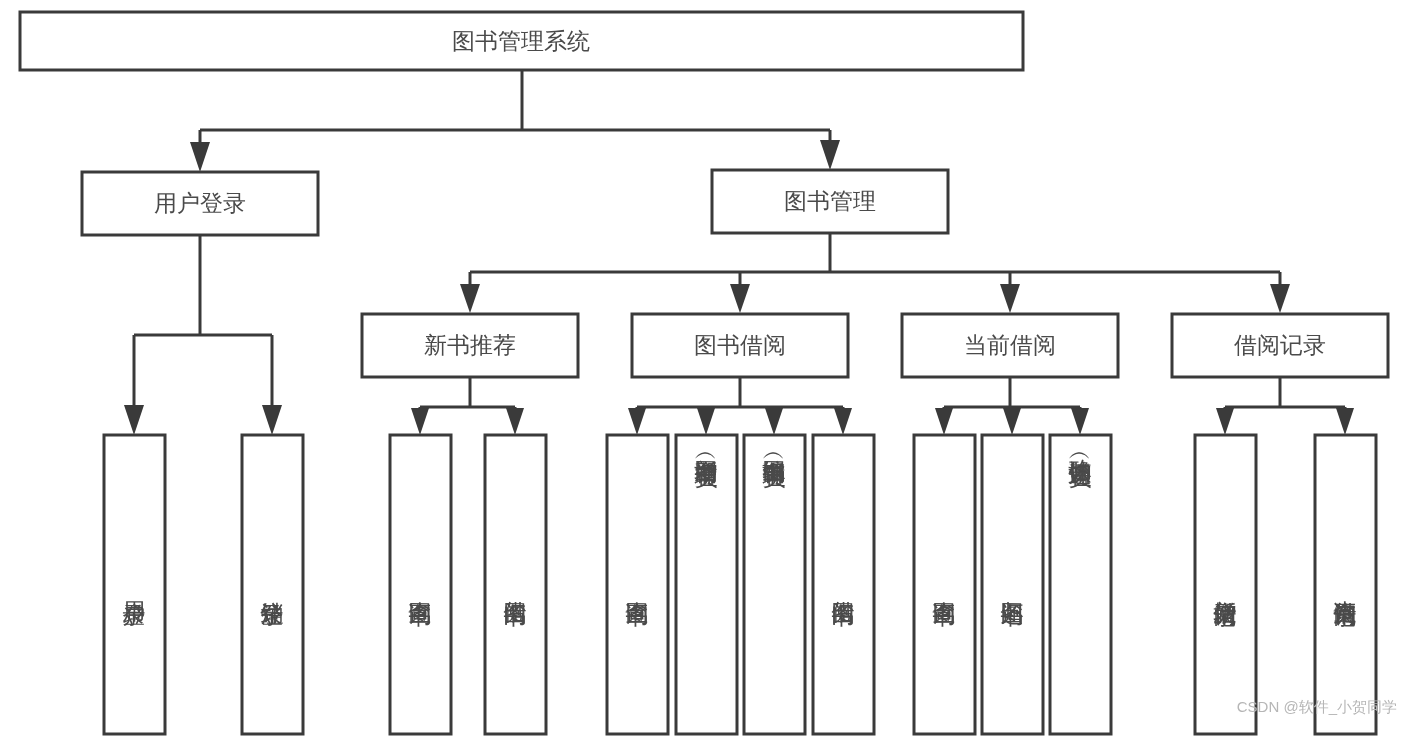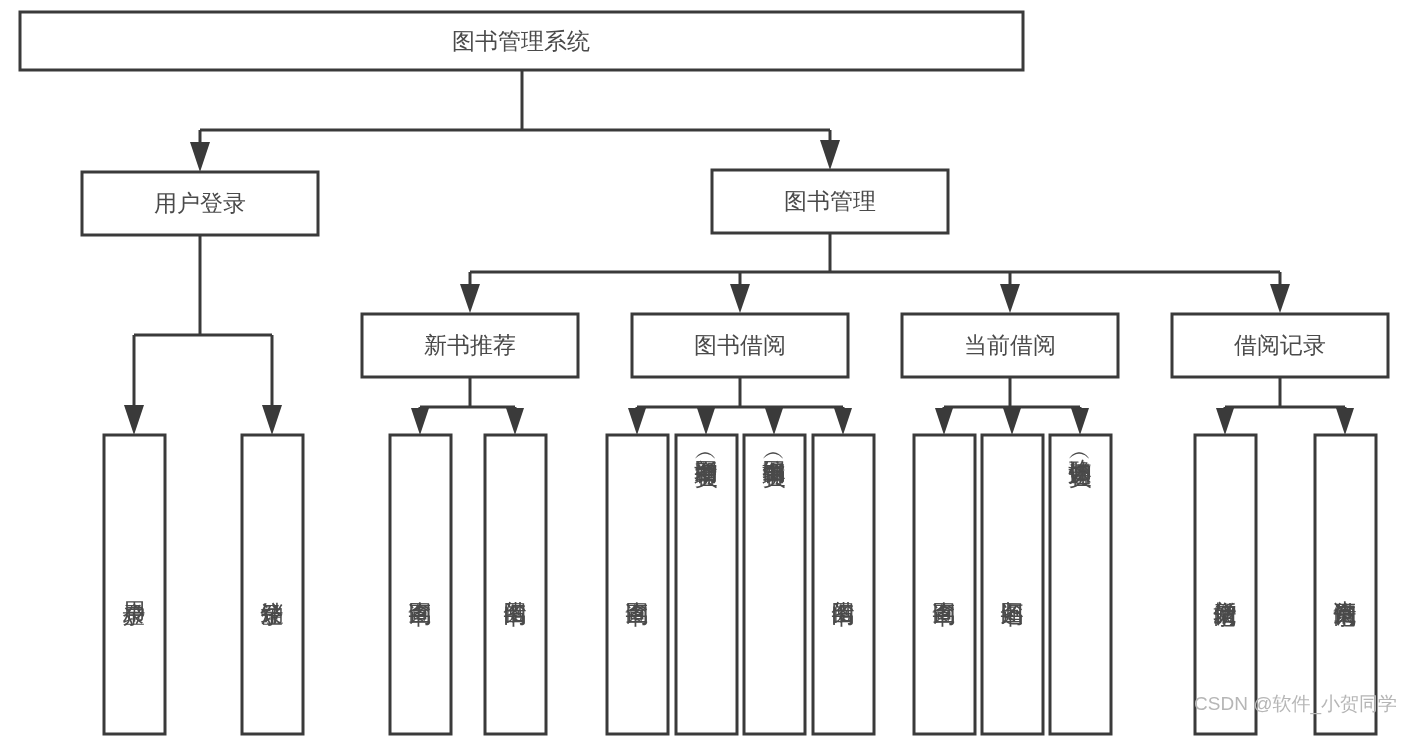--- a/index.html
+++ b/index.html
@@ -69,21 +69,21 @@
     writing-mode: vertical-rl;
     text-orientation: upright;
     white-space: nowrap;
     letter-spacing: 1px;
   }
   .watermark {
     position: absolute;
     right: 8px;
     bottom: 6px;
     font-family: "Liberation Sans", "DejaVu Sans", sans-serif;
-    font-size: 19px;
+    font-size: 15px;
     color: #b6b6b6;
     white-space: nowrap;
     user-select: none;
   }
 </style>
 </head>
 <body>
 
 <div id="diagram-root">
 

